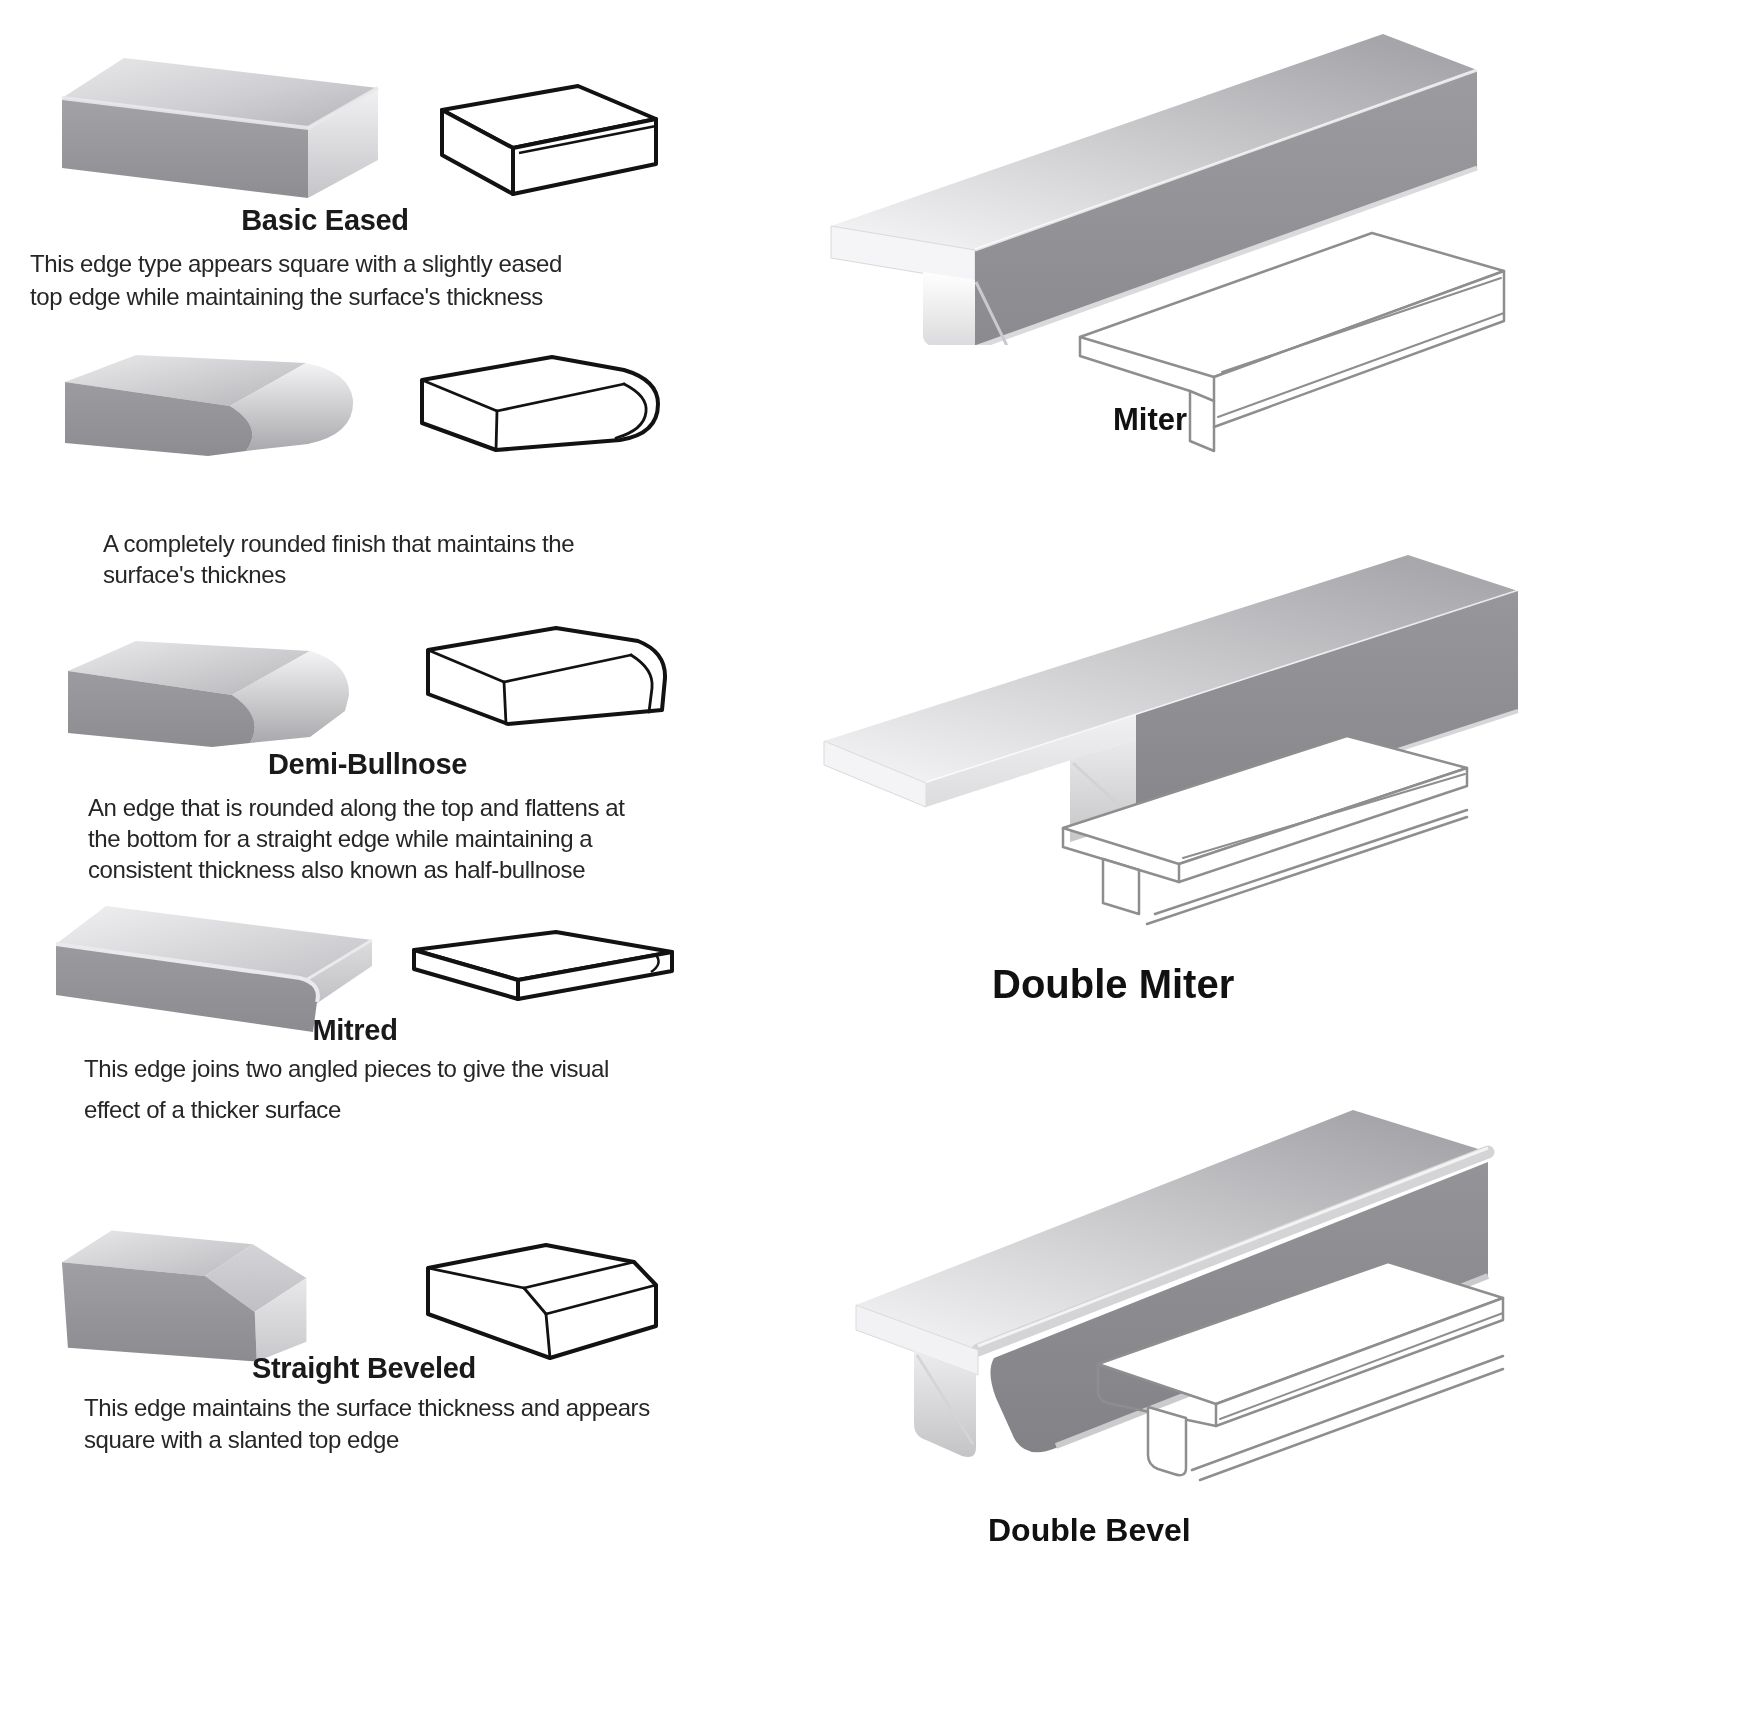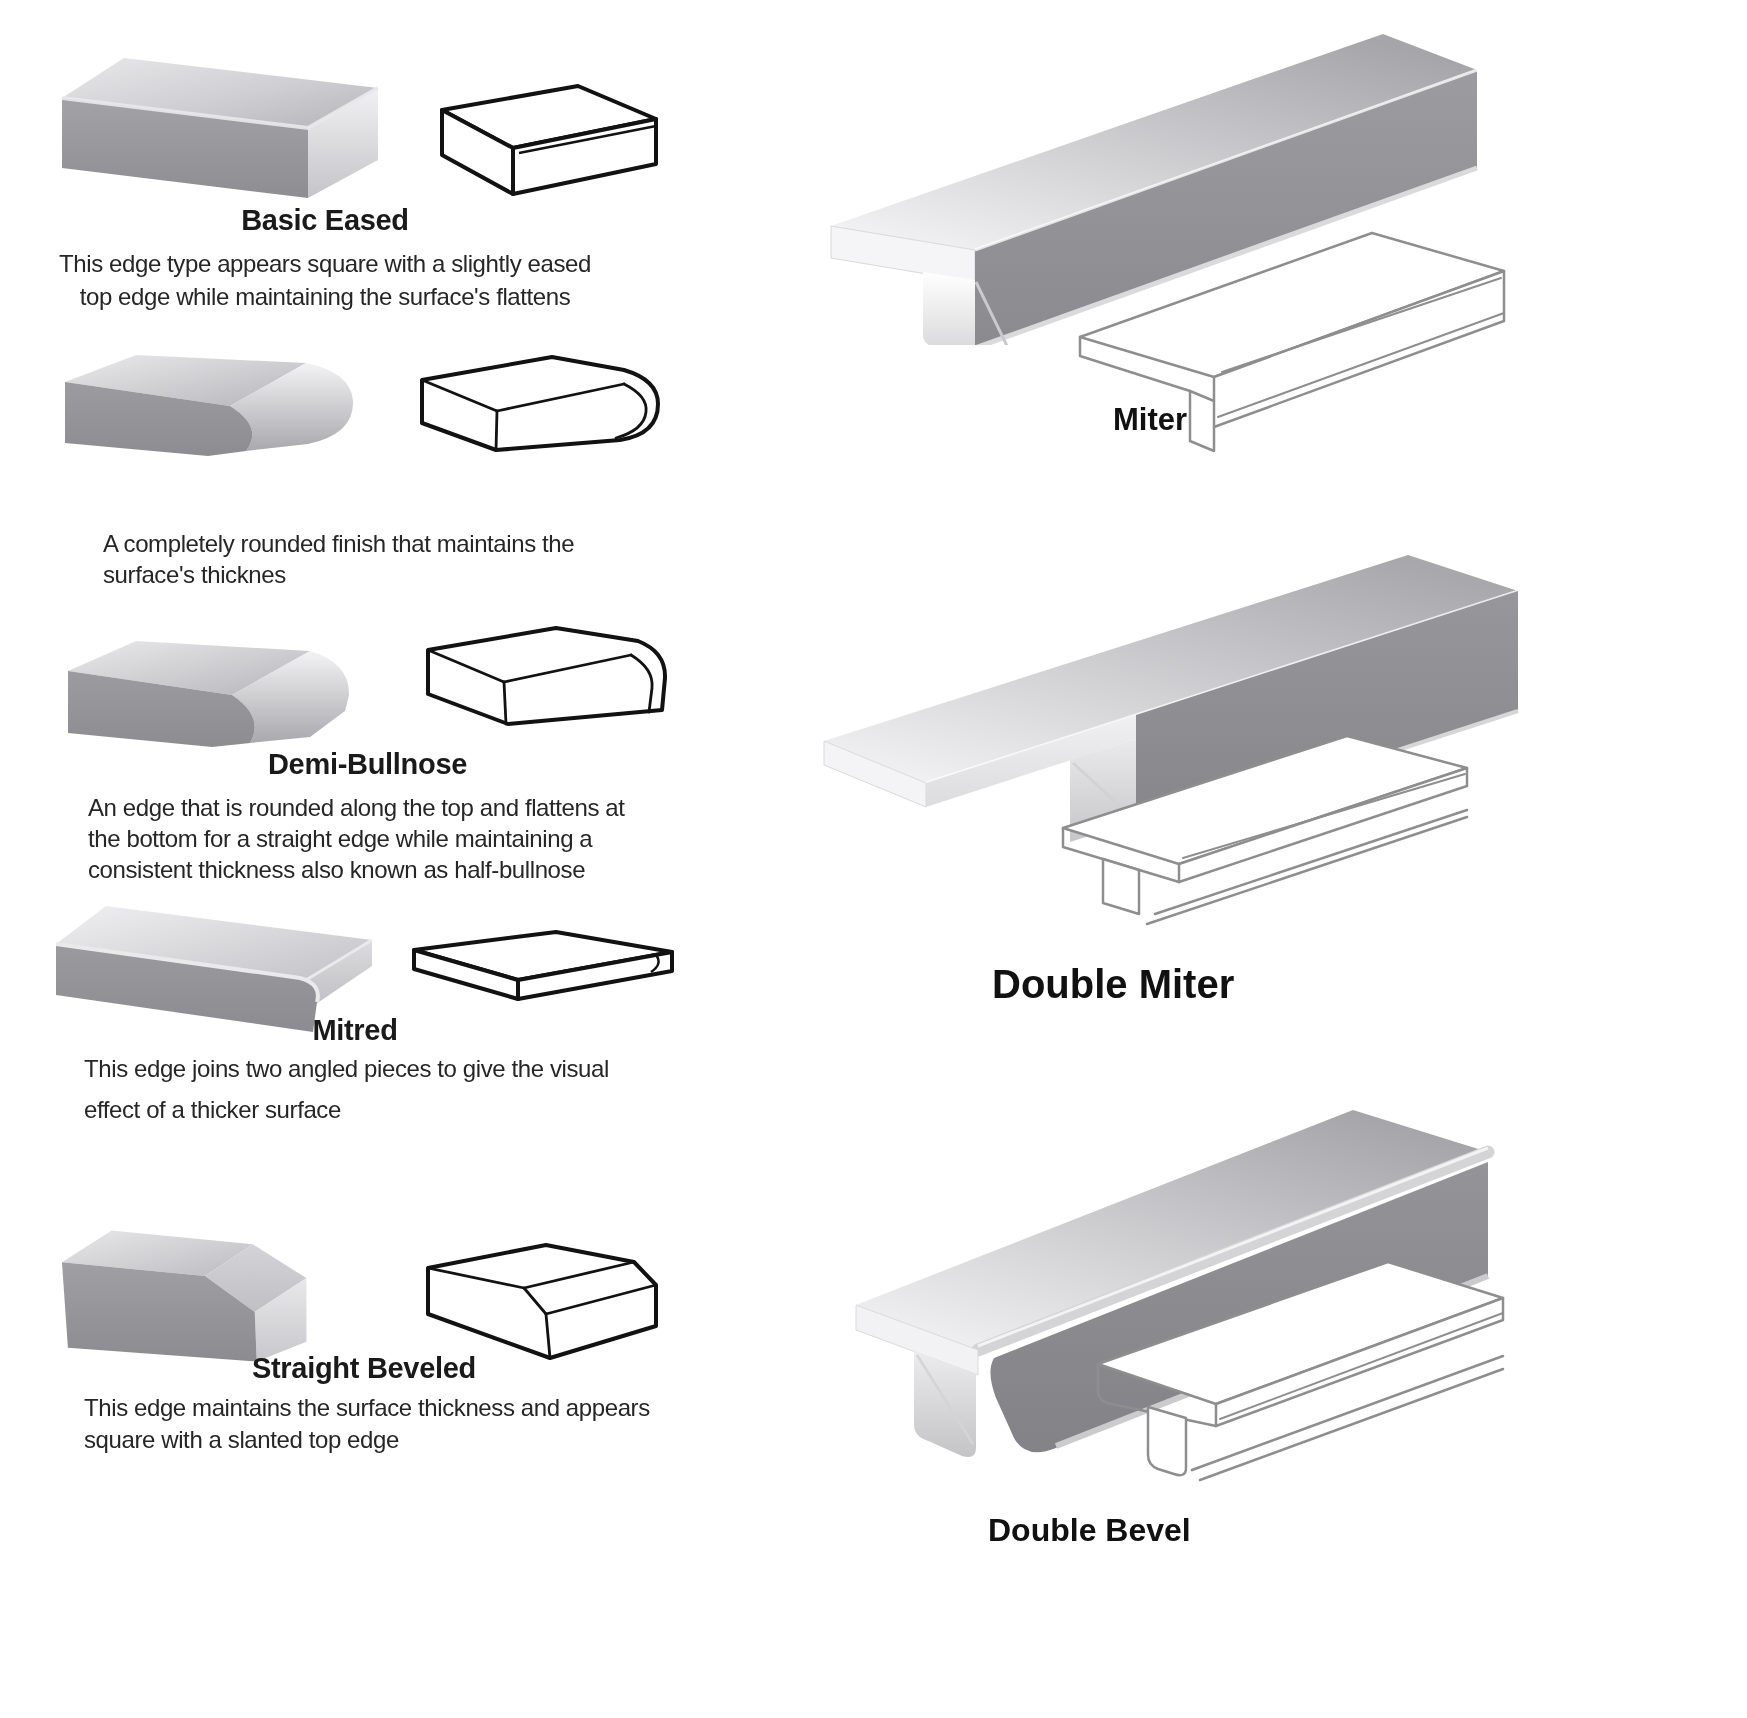--- a/index.html
+++ b/index.html
@@ -66,23 +66,23 @@
   <svg class="abs" style="left:432px;top:80px;" width="232" height="122" viewBox="0 0 232 122">
     <g stroke="#121212" stroke-linejoin="round" fill="#ffffff">
       <polygon points="10,30 146,6 224,39 81,68" stroke-width="4"></polygon>
       <polygon points="10,30 81,68 81,114 10,75" stroke-width="4"></polygon>
       <polygon points="81,68 224,39 224,84 81,114" stroke-width="4"></polygon>
       <line x1="87" y1="73" x2="224" y2="46" stroke-width="2.5" fill="none"></line>
     </g>
   </svg>
 
   <div class="ttl" style="left:30px;top:204px;width:590px;">Basic Eased</div>
-  <div class="dsc" style="left:30px;top:247px;width:590px;line-height:33px;text-align:center;">
+  <div class="dsc" style="left:30px;top:247px;width:590px;line-height:33px;">
     <div>This edge type appears square with a slightly eased</div>
-    <div>top edge while maintaining the surface's flattens</div>
+    <div>top edge while maintaining the surface's thickness</div>
   </div>
 
   <svg class="abs" style="left:60px;top:348px;" width="310" height="115" viewBox="0 0 310 115">
     <defs>
       <linearGradient id="g2t" x1="0" y1="0" x2="1" y2="1">
         <stop offset="0" stop-color="#eaeaec"></stop>
           <stop offset="1" stop-color="#b6b6ba"></stop>
       </linearGradient>
       <linearGradient id="g2n" x1="0" y1="0" x2="0" y2="1">
         <stop offset="0" stop-color="#f3f3f5"></stop>

